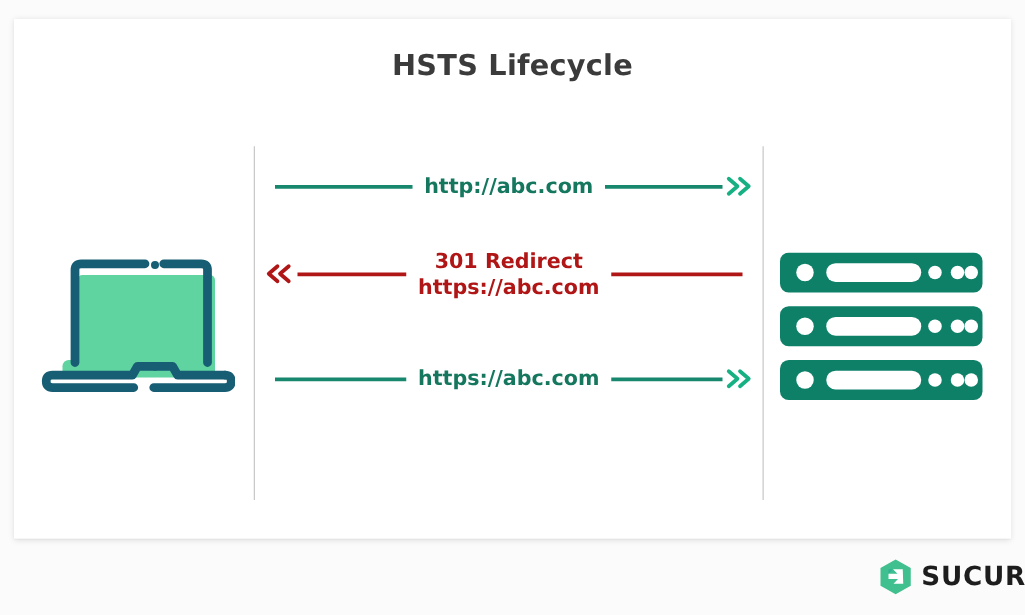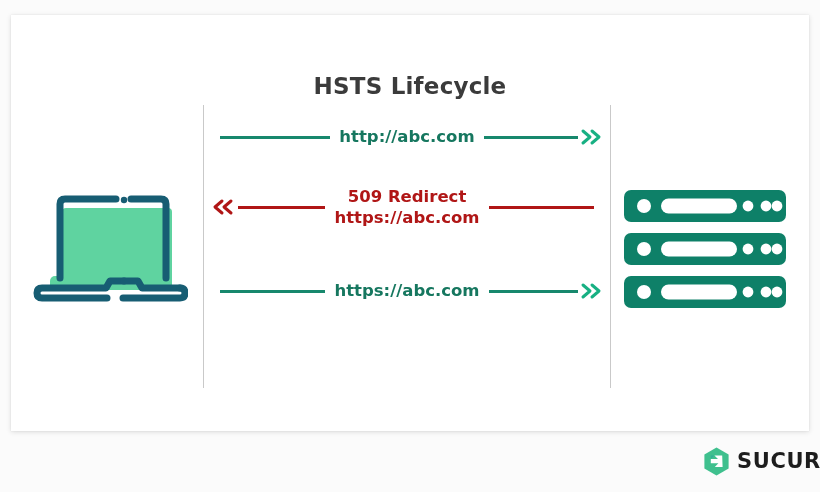--- a/index.html
+++ b/index.html
@@ -32,28 +32,27 @@
   .title {
     position: absolute;
     left: 0;
     top: 40px;
     width: 100%;
     text-align: center;
     font-size: 23px;
     font-weight: 700;
     color: #3b3b3b;
     letter-spacing: 0.2px;
-    margin-top: 33px;
   }
 
   
   .diagram {
     position: absolute;
     left: 0;
-    top: 0;
+    top: 12px;
     width: 820px;
     height: 412px;
     pointer-events: none;
   }
 
   
   .divider {
     position: absolute;
     top: 105px;
     width: 1px;
@@ -240,21 +239,21 @@
       <svg class="chev right" viewBox="0 0 22 20">
         <path d="M3 4 L10 10 L3 16" fill="none" stroke="#17b083" stroke-width="3" stroke-linecap="round" stroke-linejoin="round"></path>
         <path d="M12 4 L19 10 L12 16" fill="none" stroke="#17b083" stroke-width="3" stroke-linecap="round" stroke-linejoin="round"></path>
       </svg>
     </div>
 
     <div class="row r2 dir-left">
       <div class="seg red a"></div>
       <div class="seg red b"></div>
       <div class="row-label red">
-        <div>509 Redirect</div>
+        <div>301 Redirect</div>
         <div>https://abc.com</div>
       </div>
       <svg class="chev left" viewBox="0 0 22 20">
         <path d="M19 4 L12 10 L19 16" fill="none" stroke="#b01616" stroke-width="3" stroke-linecap="round" stroke-linejoin="round"></path>
         <path d="M10 4 L3 10 L10 16" fill="none" stroke="#b01616" stroke-width="3" stroke-linecap="round" stroke-linejoin="round"></path>
       </svg>
     </div>
 
     <div class="row r3 dir-right">
       <div class="seg teal a"></div>

